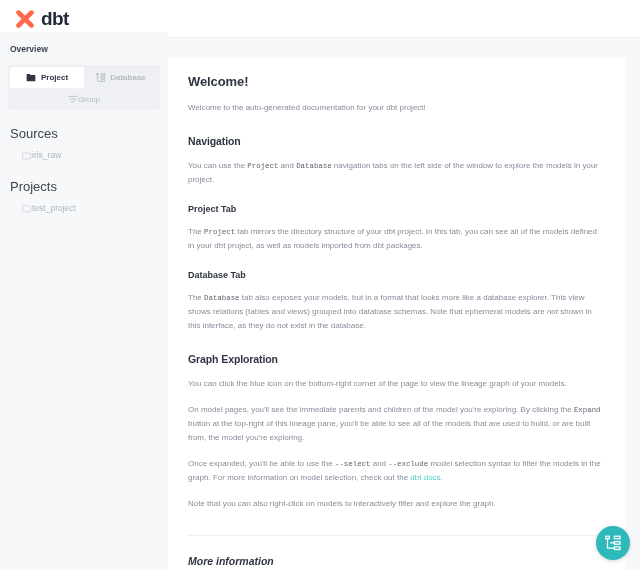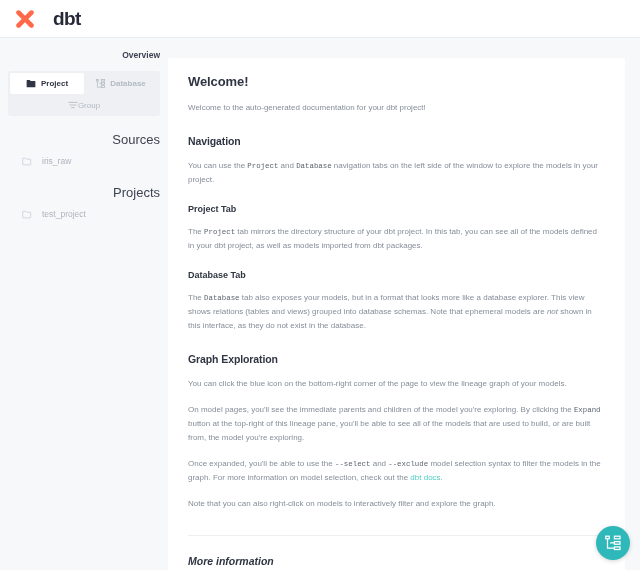--- a/index.html
+++ b/index.html
@@ -14,44 +14,43 @@
   #app { position: relative; width: 640px; height: 570px; }
 
   
   .topbar {
     position: absolute; top: 0; left: 0;
     width: 640px; height: 38px;
     background: #ffffff;
     border-bottom: 1px solid #e9ecef;
     display: flex; align-items: center;
   }
-  .brand { display: flex; align-items: center; padding-left: 14px; gap: 12px; }
+  .brand { display: flex; align-items: center; padding-left: 14px; }
   .brand-mark { width: 22px; height: 22px; display: block; }
   .brand-word {
     font-size: 19px; font-weight: bold; color: #262a38;
     margin-left: 5px; letter-spacing: -0.6px;
   }
   .searchwrap { margin-left: 35px; }
   .search-input {
     width: 412px; height: 21px;
     background: #f0f2f5;
     border: none; border-radius: 2px;
     font-family: "Liberation Sans", sans-serif;
     font-size: 8.5px; color: #6b7280;
     padding: 0 8px; outline: none;
   }
   .search-input::placeholder { color: #adb5bd; }
 
   
   .sidebar {
-    position: absolute; top: 38px; left: 0;
+    position: absolute; top: 32px; left: 0;
     width: 168px; height: 532px;
     background: #f7f8fa;
     padding: 12px 8px 0 8px;
-    text-align: right;
   }
   .overview-label {
     font-size: 8.5px; font-weight: bold; color: #3d4351;
     padding-left: 2px; margin-bottom: 11px;
   }
   .tabgroup {
     background: #eef0f3;
     border-radius: 3px;
     padding: 2px;
     overflow: hidden;
@@ -71,21 +70,21 @@
     height: 18px; margin-top: 2px;
     display: flex; align-items: center; justify-content: center;
     font-size: 8px; color: #b4bac4; cursor: pointer;
     border-radius: 2px;
   }
   .section-title {
     font-size: 13px; font-weight: normal; color: #3d4351;
     margin: 16px 0 6px 2px;
   }
   .tree-item {
-    display: flex; align-items: center; gap: 10px;
+    display: flex; align-items: center; gap: 0;
     padding: 3px 0 3px 14px;
     font-size: 8.5px; color: #aeb4be;
     cursor: pointer;
   }
   .tree-item svg { display: block; flex: none; }
 
   
   .main {
     position: absolute; top: 58px; left: 168px;
     width: 457px; height: 512px;

